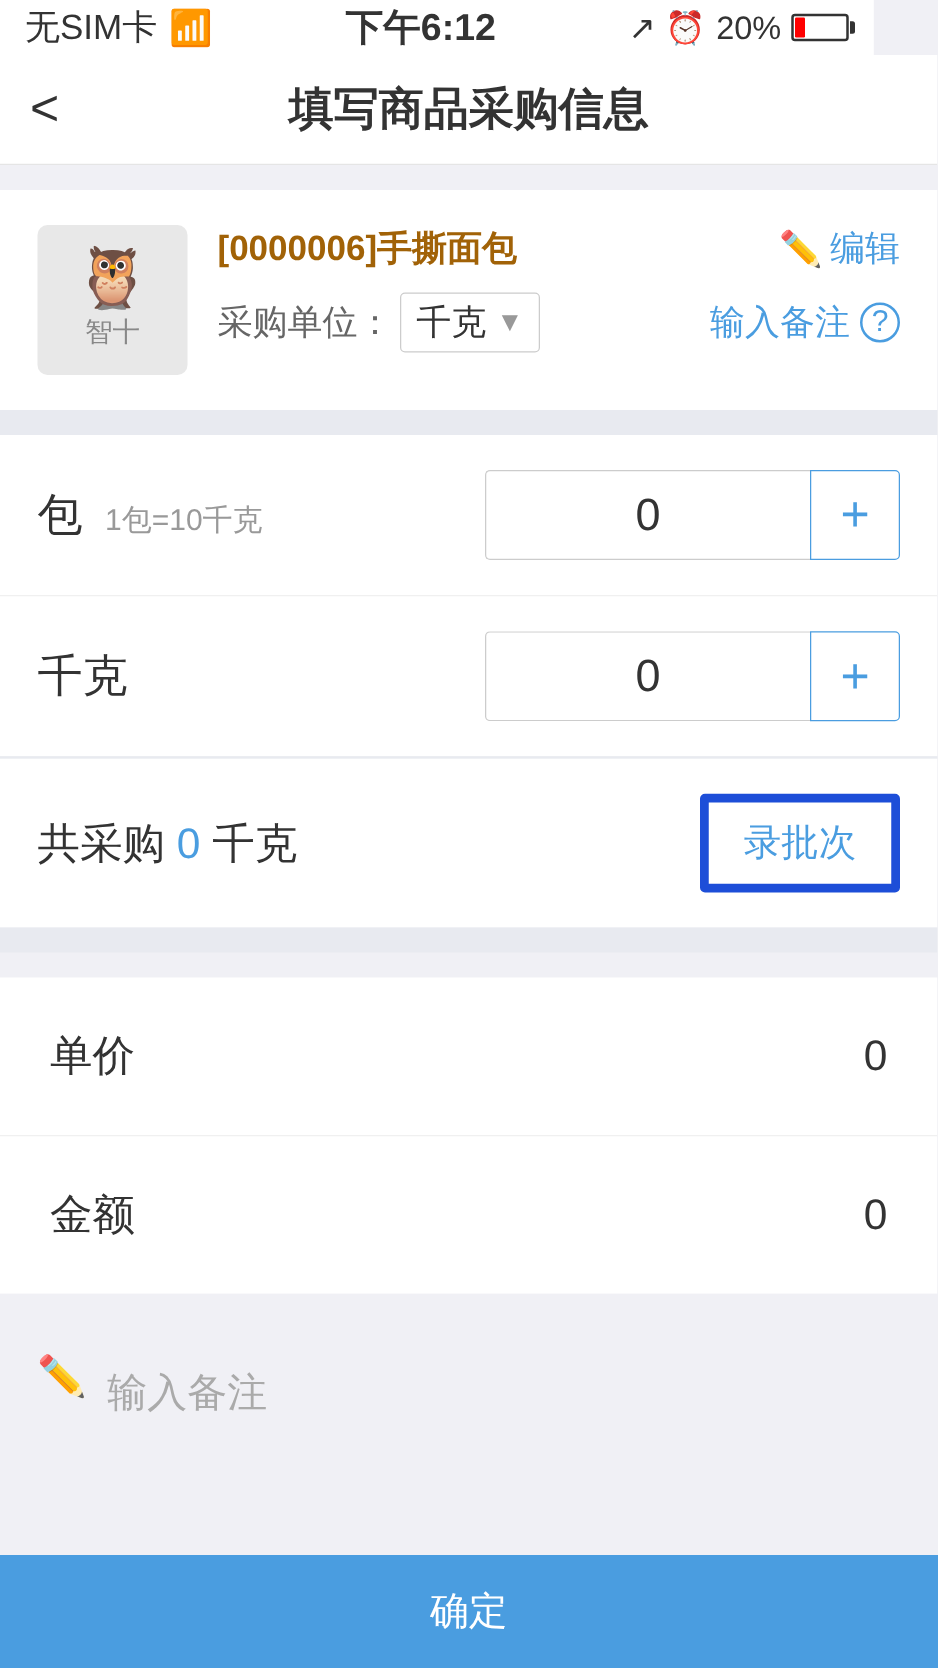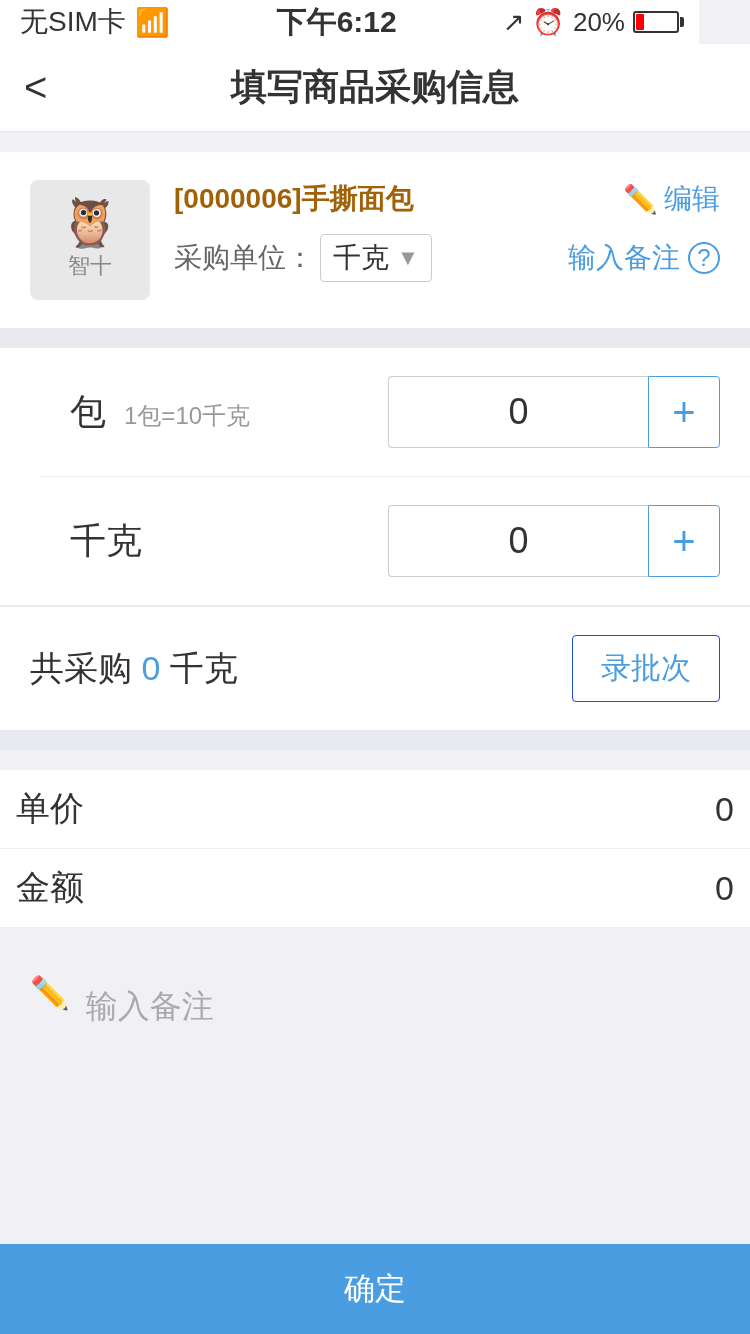--- a/index.html
+++ b/index.html
@@ -179,21 +179,20 @@
 
     
     .section-divider {
       height: 20px;
       background: #e8eaf0;
     }
 
     
     .input-section {
       background: #fff;
-      padding-left: 40px;
     }
     .input-row {
       display: flex;
       align-items: center;
       justify-content: space-between;
       padding: 28px 30px;
       border-bottom: 1px solid #f0f0f0;
     }
     .input-row:last-child {
       border-bottom: none;
@@ -249,39 +248,39 @@
     }
     .total-text {
       font-size: 34px;
       color: #333;
     }
     .total-value {
       color: #4a9de0;
       font-weight: 500;
     }
     .batch-btn {
-      border: 1px solid #1d4ed8;
+      border: 7px solid #1d4ed8;
       border-radius: 4px;
       padding: 12px 28px;
       font-size: 30px;
       color: #4a9de0;
       background: #fff;
       cursor: pointer;
     }
 
     
     .price-section {
       background: #fff;
       margin-top: 20px;
     }
     .price-row {
       display: flex;
       align-items: center;
       justify-content: space-between;
-      padding: 16px;
+      padding: 40px;
       border-bottom: 1px solid #f0f0f0;
     }
     .price-row:last-child {
       border-bottom: none;
     }
     .price-label {
       font-size: 34px;
       color: #333;
     }
     .price-val {

